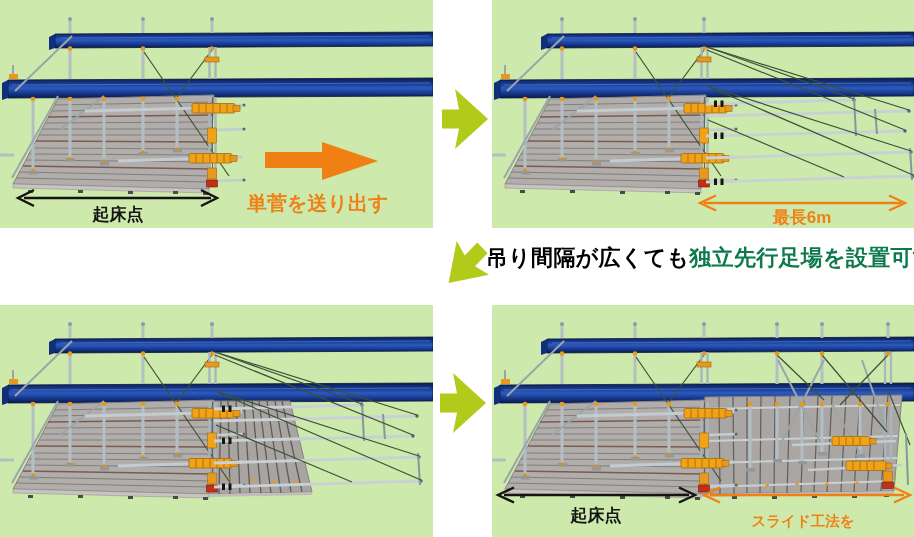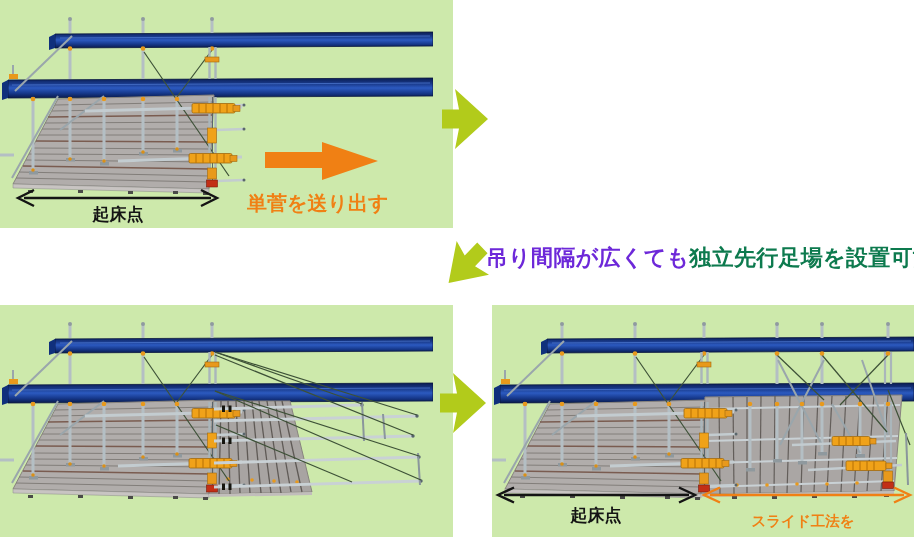--- a/index.html
+++ b/index.html
@@ -1,30 +1,30 @@
 <!DOCTYPE html>
 <html><head>
 <meta charset="utf-8">
 <style>
   html,body{margin:0;padding:0;background:#ffffff;}
   #stage{
     position:relative;width:914px;height:537px;background:#ffffff;overflow:hidden;
     font-family:"Liberation Sans","DejaVu Sans",sans-serif;
   }
-  .panel{position:absolute;background:#cde9ab;overflow:hidden;padding-left:20px;}
+  .panel{position:absolute;background:#cde9ab;overflow:hidden;}
   .panel svg{position:absolute;left:0;top:0;display:block;}
   .lbl{position:absolute;font-weight:bold;white-space:nowrap;}
   .lbl.center{text-align:center;}
   .black-lbl{color:#141414;}
   .orange-lbl{color:#f08014;}
   #heading{
     position:absolute;left:486px;top:243px;font-size:22px;font-weight:bold;
     white-space:nowrap;letter-spacing:0.3px;
   }
-  #heading .hd-black{color:#6d28d9;}
+  #heading .hd-black{color:#000000;}
   #heading .hd-green{color:#0d7a4e;}
   .flow-arrow{position:absolute;}
 </style>
 </head>
 <body>
 
 <div id="stage">
 
   <svg width="0" height="0" style="position:absolute" aria-hidden="true">
     <defs>
@@ -379,20 +379,45 @@
         <polyline points="201,190 217,198 201,206"></polyline>
       </g>
       <g>
         <polygon points="265,152 322,152 322,142 378,161 322,180 322,168 265,168" fill="#f08014"></polygon>
       </g>
     </svg>
     <div class="lbl center black-lbl" style="left:38px;top:203px;width:160px;font-size:17px">起床点</div>
     <div class="lbl orange-lbl" style="left:247px;top:190px;font-size:20px">単菅を送り出す</div>
   </div>
 
+  <div class="panel" style="left:492px;top:0;width:422px;height:228px">
+    <svg width="422" height="228" viewBox="0 0 422 228">
+      <g>
+          <use href="#g-beams-422"></use>
+        </g>
+      <g>
+          <use href="#g-deck-main"></use>
+        </g>
+      <g>
+          <use href="#g-scaffold"></use>
+        </g>
+      <g>
+          <use href="#g-jacks"></use>
+        </g>
+      <g>
+          <use href="#g-pipes-out"></use>
+        </g>
+      <g stroke="#f08014" stroke-width="2.4" fill="none">
+        <line x1="212" y1="203" x2="409" y2="203"></line>
+        <polyline points="224,195.5 208,203 224,210.5"></polyline>
+        <polyline points="397,195.5 413,203 397,210.5"></polyline>
+      </g>
+    </svg>
+    <div class="lbl center orange-lbl" style="left:240px;top:206px;width:140px;font-size:17px">最長6m</div>
+  </div>
 
   <div class="panel" style="left:0;top:305px;width:433px;height:232px">
     <svg width="433" height="232" viewBox="0 0 433 232">
       <g>
           <use href="#g-beams-433"></use>
         </g>
       <g>
           <use href="#g-deck-main"></use>
         </g>
       <g>

